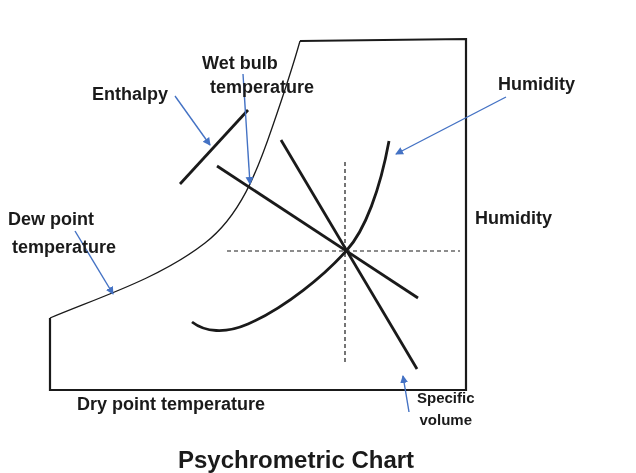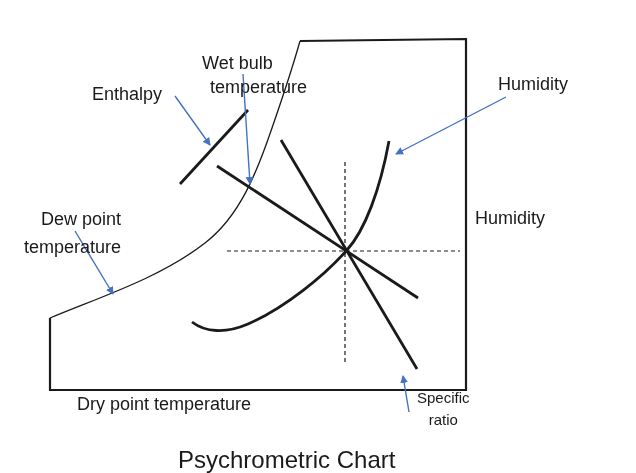--- a/index.html
+++ b/index.html
@@ -9,35 +9,36 @@
     --color-bg:#ffffff;
   }
   *{box-sizing:border-box;margin:0;padding:0;}
   html,body{background:#fff;}
   body{font-family:"Liberation Sans",sans-serif;}
   .page{
     position:relative;
     width:636px;height:473px;
     background:var(--color-bg);
     overflow:hidden;
+    font-weight:bold;
   }
   .diagram-svg{position:absolute;left:0;top:0;width:636px;height:473px;}
   .lbl{
     position:absolute;
     color:var(--color-text);
     font-size:18px;
     line-height:24px;
     white-space:nowrap;
   }
   .lbl .ln{display:block;}
   .lbl-wet-bulb{left:202px;top:51px;}
   .lbl-wet-bulb .ln2{margin-left:8px;}
   .lbl-enthalpy{left:92px;top:82px;}
   .lbl-relative-humidity{left:498px;top:72px;}
-  .lbl-dew-point{left:20px;top:205px;line-height:28px;text-align:right;}
+  .lbl-dew-point{left:8px;top:205px;line-height:28px;}
   .lbl-dew-point .ln2{margin-left:4px;}
   .lbl-humidity-ratio{left:475px;top:204px;line-height:28px;}
   .lbl-dry-bulb{left:77px;top:392px;}
   .lbl-specific-volume{left:417px;top:387px;font-size:15px;line-height:22px;text-align:center;}
   .lbl-title{left:178px;top:448px;font-size:24px;}
 </style>
 </head>
 <body>
 
 <div class="page">
@@ -85,18 +86,18 @@
   </div>
 
   <div class="lbl lbl-humidity-ratio">
     <span class="ln ln1">Humidity</span>
   </div>
 
   <div class="lbl lbl-dry-bulb">Dry point temperature</div>
 
   <div class="lbl lbl-specific-volume">
     <span class="ln ln1">Specific</span>
-    <span class="ln ln2">ratio</span>
+    <span class="ln ln2">volume</span>
   </div>
 
   <div class="lbl lbl-title">Psychrometric Chart</div>
 
 </div>
 
 </body></html>

